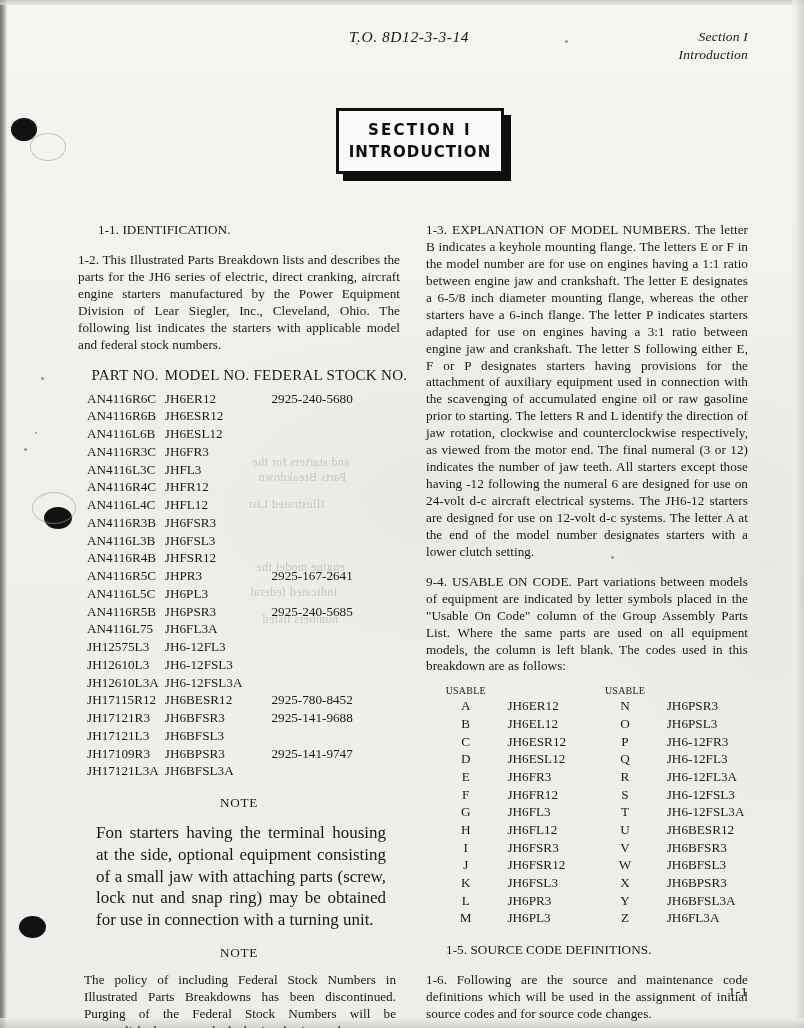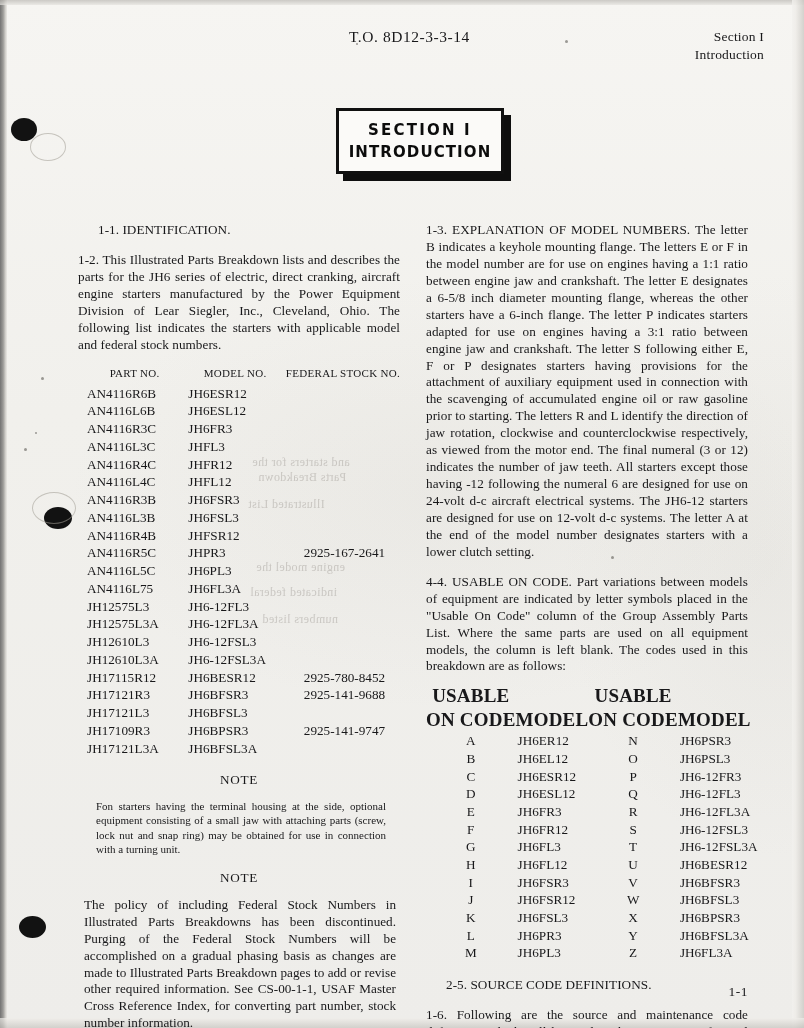--- a/index.html
+++ b/index.html
@@ -68,25 +68,26 @@
     border: 1.5px solid rgba(160,156,148,.55);
     border-radius: 50%;
     background: transparent;
   }
 
   
   .hdr {
     position: absolute;
     top: 28px; left: 0;
     width: 804px;
-    padding: 0 40px 0 84px;
+    padding: 0 56px 0 84px;
     box-sizing: border-box;
     display: flex;
     justify-content: space-between;
     align-items: flex-start;
+    font-style: italic;
   }
   .hdr-to {
     font-size: 15.5px;
     letter-spacing: .55px;
     margin-left: 265px;
   }
   .hdr-sec {
     text-align: right;
     font-size: 13.5px;
     line-height: 1.32;
@@ -152,23 +153,23 @@
   .parts {
     width: 100%;
     border-collapse: collapse;
     font-size: 13.2px;
     margin: 2px 0 6px 0;
   }
   .parts th {
     font-weight: normal;
     letter-spacing: .3px;
     padding: 0 0 7px 0;
-    text-align: center;
+    text-align: right;
     white-space: nowrap;
-    font-size: 11px;
+    font-size: 15px;
   }
   .parts th.c-part  { padding-left: 9px; }
   .parts th.c-model { padding-left: 6px; }
   .parts th.c-fsn   { padding-left: 4px; }
   .parts td {
     padding: 0 0 1.2px 0;
     line-height: 1.255;
     white-space: nowrap;
     font-size: 13.2px;
   }
@@ -178,45 +179,45 @@
 
   .note-hd {
     text-align: center;
     font-size: 13.2px;
     letter-spacing: .7px;
     margin: 14px 0 11px 0;
   }
   .note-body {
     margin: 0 0 4px 0;
     padding: 0 14px 0 18px;
-    font-size: 11px;
+    font-size: 17px;
     line-height: 1.283;
     text-align: justify;
   }
   .note-body2 {
     margin: 0;
     padding: 0 4px 0 6px;
     font-size: 13.2px;
     line-height: 1.283;
     text-align: justify;
   }
 
   
   .uoc {
     width: 100%;
     border-collapse: collapse;
     font-size: 13.2px;
     margin: 10px 0 0 0;
   }
   .uoc th {
-    font-weight: bold;
+    font-weight: normal;
     padding: 0 0 2px 0;
     letter-spacing: .2px;
     white-space: nowrap;
-    font-size: 19px;
+    font-size: 10px;
   }
   .uoc .h-code { text-align: center; width: 88px; }
   .uoc .h-model { text-align: left; width: 84px; }
   .uoc td { padding: 0 0 1.1px 0; line-height: 1.255; white-space: nowrap; font-size: 13.2px; }
   .uoc td.code { text-align: center; }
   .uoc td.model { text-align: left; padding-left: 2px; }
 
   .pagenum {
     position: absolute;
     right: 56px; bottom: 28px;
@@ -300,20 +301,25 @@
       <table class="parts">
         <thead>
           <tr>
             <th class="c-part">PART NO.</th>
             <th class="c-model">MODEL NO.</th>
             <th class="c-fsn">FEDERAL STOCK NO.</th>
           </tr>
         </thead>
         <tbody>
             <tr>
+              <td class="c-part">AN4116R6C</td>
+              <td class="c-model">JH6ER12</td>
+              <td class="c-fsn">2925-240-5680</td>
+            </tr>
+            <tr>
               <td class="c-part">AN4116R6B</td>
               <td class="c-model">JH6ESR12</td>
               <td class="c-fsn"></td>
             </tr>
             <tr>
               <td class="c-part">AN4116L6B</td>
               <td class="c-model">JH6ESL12</td>
               <td class="c-fsn"></td>
             </tr>
             <tr>
@@ -355,32 +361,32 @@
               <td class="c-part">AN4116R5C</td>
               <td class="c-model">JHPR3</td>
               <td class="c-fsn">2925-167-2641</td>
             </tr>
             <tr>
               <td class="c-part">AN4116L5C</td>
               <td class="c-model">JH6PL3</td>
               <td class="c-fsn"></td>
             </tr>
             <tr>
+              <td class="c-part">AN4116R5B</td>
+              <td class="c-model">JH6PSR3</td>
+              <td class="c-fsn">2925-240-5685</td>
+            </tr>
+            <tr>
               <td class="c-part">AN4116L75</td>
               <td class="c-model">JH6FL3A</td>
               <td class="c-fsn"></td>
             </tr>
             <tr>
               <td class="c-part">JH12575L3</td>
               <td class="c-model">JH6-12FL3</td>
-              <td class="c-fsn"></td>
-            </tr>
-            <tr>
-              <td class="c-part">JH12575L3A</td>
-              <td class="c-model">JH6-12FL3A</td>
               <td class="c-fsn"></td>
             </tr>
             <tr>
               <td class="c-part">JH12610L3</td>
               <td class="c-model">JH6-12FSL3</td>
               <td class="c-fsn"></td>
             </tr>
             <tr>
               <td class="c-part">JH12610L3A</td>
               <td class="c-model">JH6-12FSL3A</td>
@@ -418,36 +424,30 @@
       <p class="note-body">Fon starters having the terminal housing at the side, optional equipment consisting of a small jaw with attaching parts (screw, lock nut and snap ring) may be obtained for use in connection with a turning unit.</p>
 
       <div class="note-hd">NOTE</div>
       <p class="note-body2">The policy of including Federal Stock Numbers in Illustrated Parts Breakdowns has been discontinued. Purging of the Federal Stock Numbers will be accomplished on a gradual phasing basis as changes are made to Illustrated Parts Breakdown pages to add or revise other required information. See CS-00-1-1, USAF Master Cross Reference Index, for converting part number, stock number information.</p>
 
     </div>
 
     <div class="col">
 
       <p class="body">1-3. EXPLANATION OF MODEL NUMBERS. The letter B indicates a keyhole mounting flange. The letters E or F in the model number are for use on engines having a 1:1 ratio between engine jaw and crankshaft. The letter E designates a 6-5/8 inch diameter mounting flange, whereas the other starters have a 6-inch flange. The letter P indicates starters adapted for use on engines having a 3:1 ratio between engine jaw and crankshaft. The letter S following either E, F or P designates starters having provisions for the attachment of auxiliary equipment used in connection with the scavenging of accumulated engine oil or raw gasoline prior to starting. The letters R and L identify the direction of jaw rotation, clockwise and counterclockwise respectively, as viewed from the motor end. The final numeral (3 or 12) indicates the number of jaw teeth. All starters except those having -12 following the numeral 6 are designed for use on 24-volt d-c aircraft electrical systems. The JH6-12 starters are designed for use on 12-volt d-c systems. The letter A at the end of the model number designates starters with a lower clutch setting.</p>
-      <p class="body tight">4-4. USABLE ON CODE. Part variations between models of equipment are indicated by letter symbols placed in the "Usable On Code" column of the Group Assembly Parts List. Where the same parts are used on all equipment models, the column is left blank. The codes used in this breakdown are as follows:</p>
+      <p class="body tight">9-4. USABLE ON CODE. Part variations between models of equipment are indicated by letter symbols placed in the "Usable On Code" column of the Group Assembly Parts List. Where the same parts are used on all equipment models, the column is left blank. The codes used in this breakdown are as follows:</p>
 
       <table class="uoc">
         <thead>
           <tr class="uoc-hrow1">
             <th class="h-code">USABLE</th>
             <th class="h-model"></th>
             <th class="h-code">USABLE</th>
             <th class="h-model"></th>
           </tr>
-          <tr>
-            <th class="h-code">ON CODE</th>
-            <th class="h-model">MODEL</th>
-            <th class="h-code">ON CODE</th>
-            <th class="h-model">MODEL</th>
-          </tr>
         </thead>
         <tbody>
             <tr>
               <td class="code">A</td>
               <td class="model">JH6ER12</td>
               <td class="code">N</td>
               <td class="model">JH6PSR3</td>
             </tr>
             <tr>
               <td class="code">B</td>
@@ -517,21 +517,21 @@
             </tr>
             <tr>
               <td class="code">M</td>
               <td class="model">JH6PL3</td>
               <td class="code">Z</td>
               <td class="model">JH6FL3A</td>
             </tr>
           </tbody>
       </table>
 
-      <p class="body nojust" style="margin-top:14px;">2-5. SOURCE CODE DEFINITIONS.</p>
+      <p class="body nojust" style="margin-top:14px;">1-5. SOURCE CODE DEFINITIONS.</p>
       <p class="body">1-6. Following are the source and maintenance code definitions which will be used in the assignment of initial source codes and for source code changes.</p>
 
     </div>
   </div>
 
   <div class="pagenum">1-1</div>
 
 </div>
 
 </body></html>

